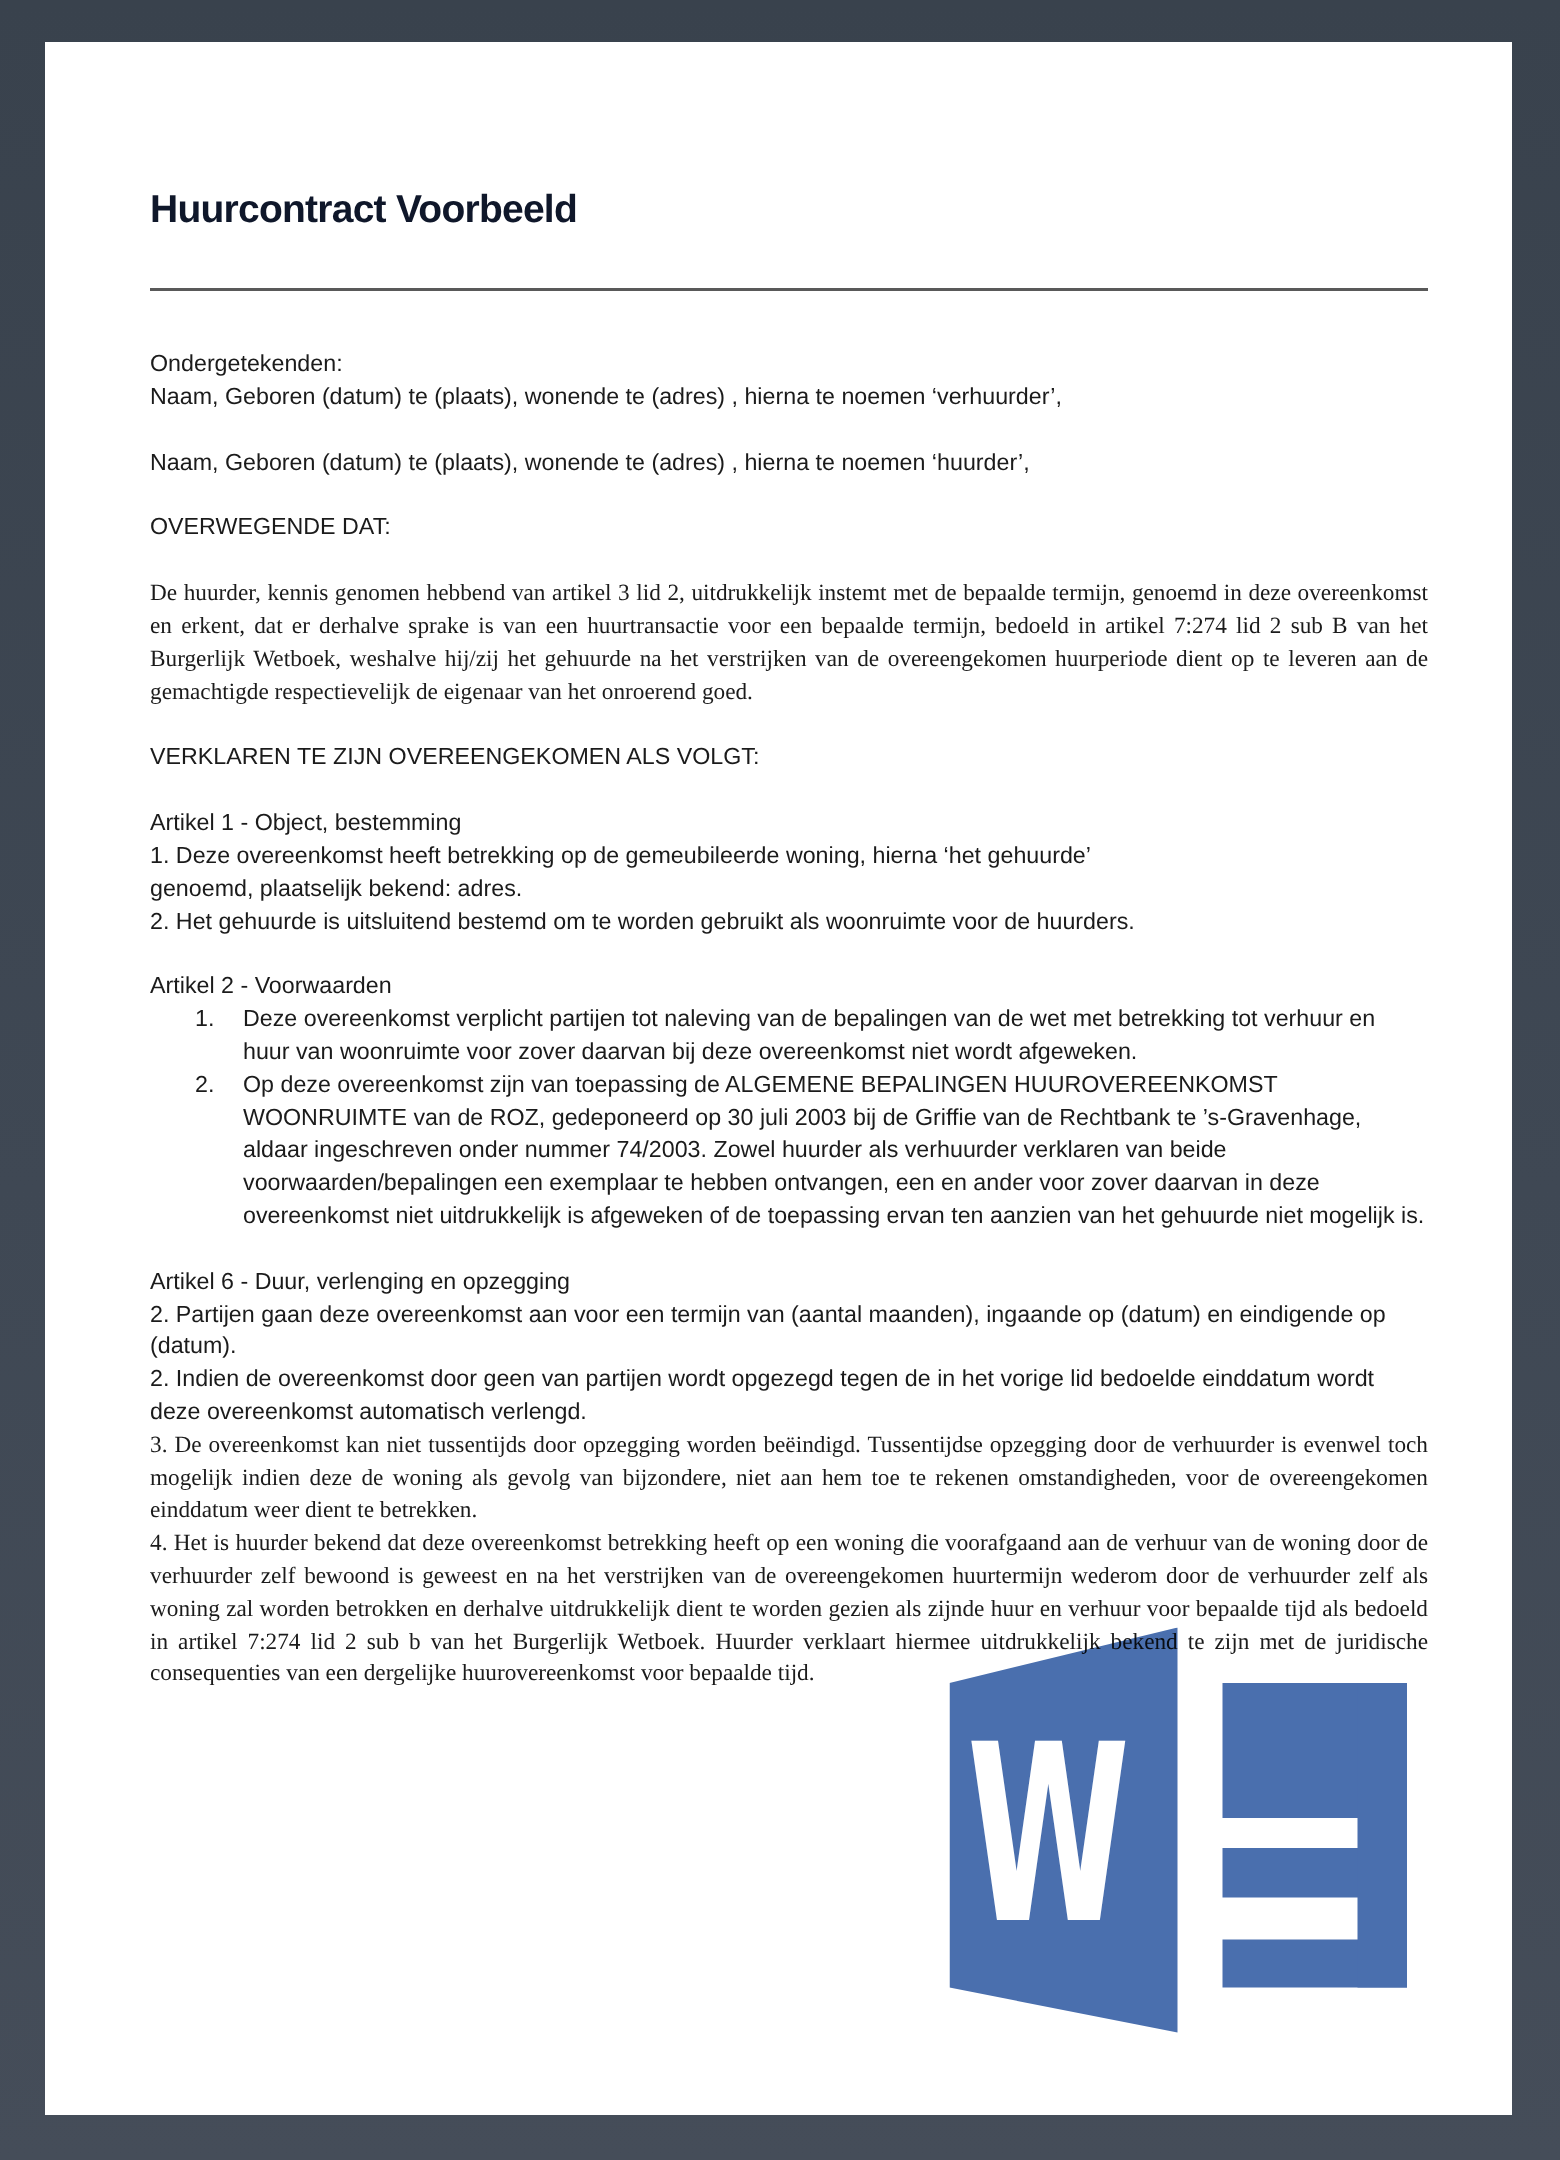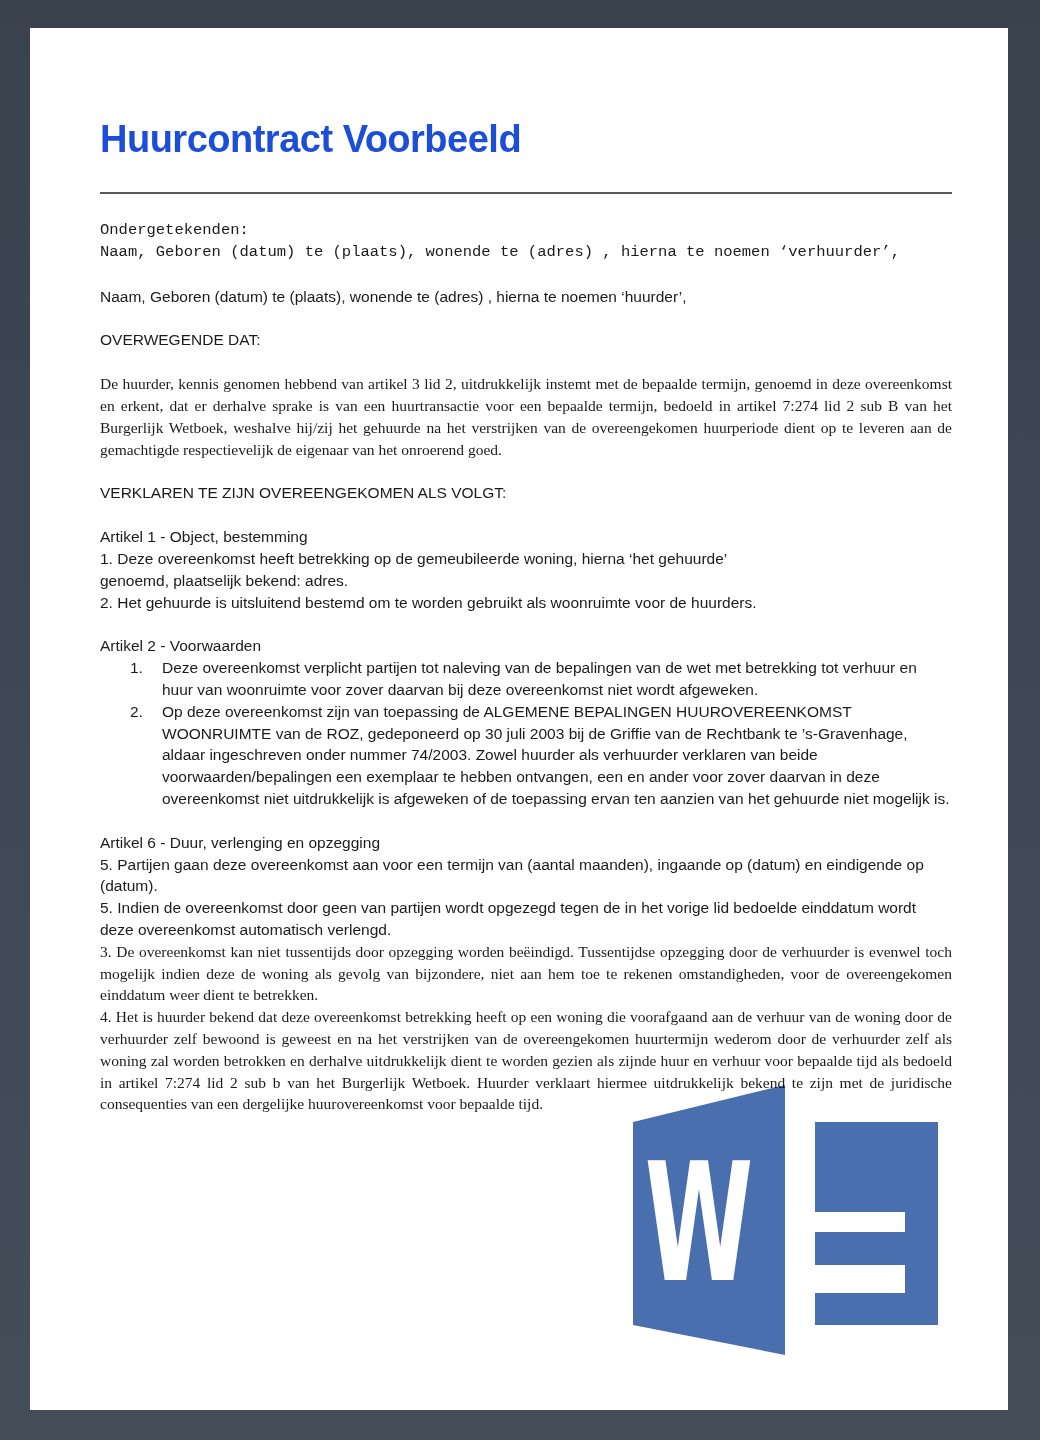--- a/index.html
+++ b/index.html
@@ -26,33 +26,33 @@
     position: absolute;
     left: 70px;
     top: 0;
     width: 852px;
     color: #1b1b1b;
     font-size: 15.5px;
     line-height: 21.8px;
   }
   .doc-title {
     margin-top: 88px;
-    font-size: 38px;
+    font-size: 26px;
     line-height: 46px;
     font-weight: bold;
     letter-spacing: -0.5px;
-    color: #1d4ed8;
+    color: #0f172a;
   }
   .title-rule {
     margin-top: 30px;
     border: none;
     border-top: 2px solid #595959;
   }
   .block { margin-top: 22px; }
-  .block.first { margin-top: 26px; font-family: Liberation Mono, monospace; }
+  .block.first { margin-top: 38px; }
   .line { margin: 0; }
   .bold { font-weight: normal; }
   .justify { text-align: justify; font-family: Liberation Serif, serif; }
   .num-item {
     position: relative;
     padding-left: 62px;
     margin: 0;
   }
   .num-item .num {
     position: absolute;
@@ -113,22 +113,22 @@
         <span>Deze overeenkomst verplicht partijen tot naleving van de bepalingen van de wet met betrekking tot verhuur en huur van woonruimte voor zover daarvan bij deze overeenkomst niet wordt afgeweken.</span>
       </div>
       <div class="num-item">
         <span class="num">2.</span>
         <span>Op deze overeenkomst zijn van toepassing de ALGEMENE BEPALINGEN HUUROVEREENKOMST WOONRUIMTE van de ROZ, gedeponeerd op 30 juli 2003 bij de Griffie van de Rechtbank te ’s-Gravenhage, aldaar ingeschreven onder nummer 74/2003. Zowel huurder als verhuurder verklaren van beide voorwaarden/bepalingen een exemplaar te hebben ontvangen, een en ander voor zover daarvan in deze overeenkomst niet uitdrukkelijk is afgeweken of de toepassing ervan ten aanzien van het gehuurde niet mogelijk is.</span>
       </div>
     </div>
 
     <div class="block">
       <div class="line bold">Artikel 6 - Duur, verlenging en opzegging</div>
-      <div class="line">5. Partijen gaan deze overeenkomst aan voor een termijn van (aantal maanden), ingaande op (datum) en eindigende op (datum).</div>
-      <div class="line">5. Indien de overeenkomst door geen van partijen wordt opgezegd tegen de in het vorige lid bedoelde einddatum wordt deze overeenkomst automatisch verlengd.</div>
+      <div class="line">2. Partijen gaan deze overeenkomst aan voor een termijn van (aantal maanden), ingaande op (datum) en eindigende op (datum).</div>
+      <div class="line">2. Indien de overeenkomst door geen van partijen wordt opgezegd tegen de in het vorige lid bedoelde einddatum wordt deze overeenkomst automatisch verlengd.</div>
       <div class="line justify">3. De overeenkomst kan niet tussentijds door opzegging worden beëindigd. Tussentijdse opzegging door de verhuurder is evenwel toch mogelijk indien deze de woning als gevolg van bijzondere, niet aan hem toe te rekenen omstandigheden, voor de overeengekomen einddatum weer dient te betrekken.</div>
       <div class="line justify">4. Het is huurder bekend dat deze overeenkomst betrekking heeft op een woning die voorafgaand aan de verhuur van de woning door de verhuurder zelf bewoond is geweest en na het verstrijken van de overeengekomen huurtermijn wederom door de verhuurder zelf als woning zal worden betrokken en derhalve uitdrukkelijk dient te worden gezien als zijnde huur en verhuur voor bepaalde tijd als bedoeld in artikel 7:274 lid 2 sub b van het Burgerlijk Wetboek. Huurder verklaart hiermee uitdrukkelijk bekend te zijn met de juridische consequenties van een dergelijke huurovereenkomst voor bepaalde tijd.</div>
     </div>
 
   </div>
 
   <div class="watermark">
     <svg viewBox="0 0 305 272" xmlns="http://www.w3.org/2000/svg">
 
       <polygon class="wm-fill" points="0,37 152,0 152,270 0,240"></polygon>

